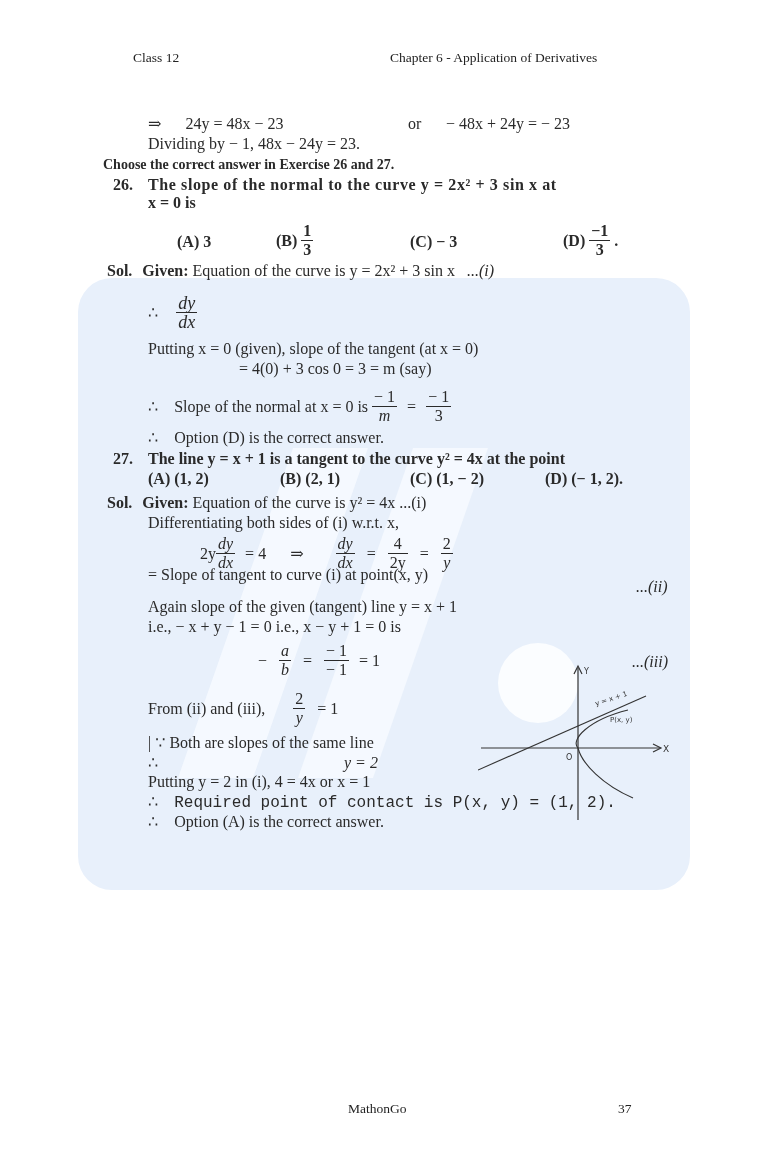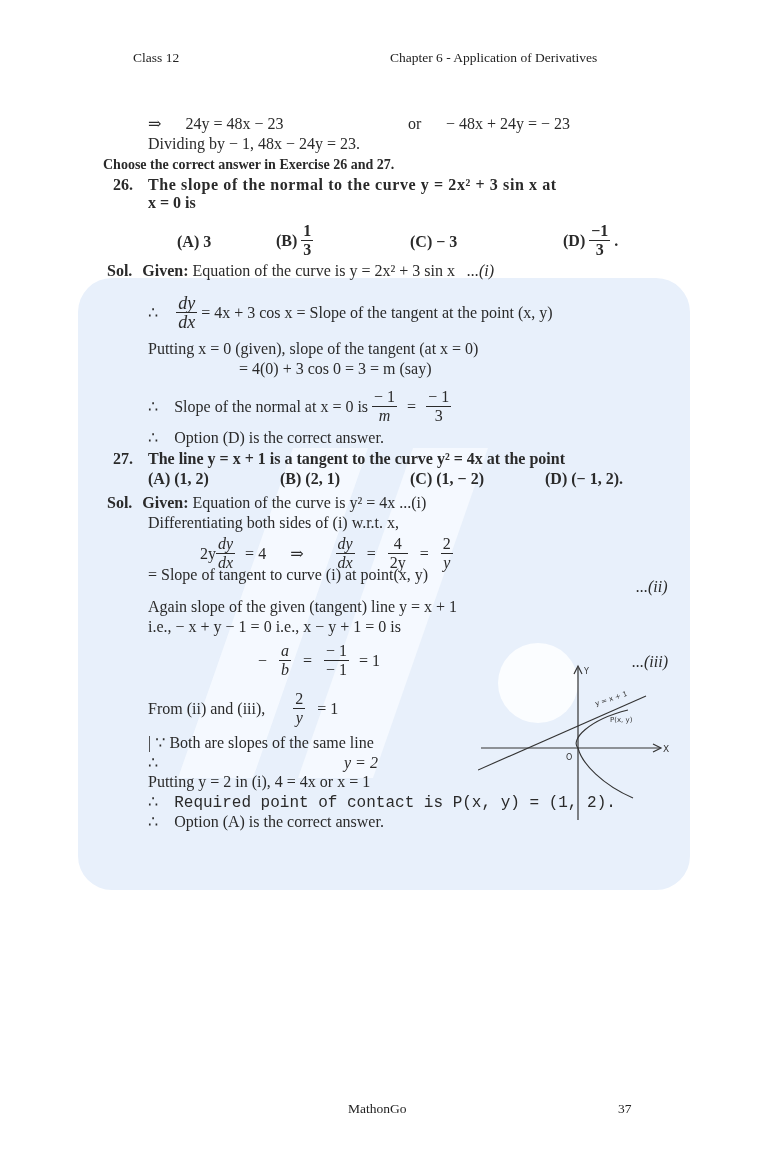--- a/index.html
+++ b/index.html
@@ -62,21 +62,20 @@
 
 <div class="ln" style="left:107px;top:262px;">
   <span class="b">Sol.</span>
   <span class="b" style="margin-left:6px;">Given:</span>
   <span>Equation of the curve is y = 2x² + 3 sin x</span>
   <span class="it" style="margin-left:8px;">...(i)</span>
 </div>
 <div class="ln" style="left:148px;top:294px;">
   <span style="vertical-align:middle;">∴</span>
   <span class="frac it" style="margin-left:14px;font-size:18px;"><span class="num">dy</span><span>dx</span></span>
-  <span style="vertical-align:middle;">= 4x + 3 cos x = Slope of the tangent at the point (x, y)</span>
 </div>
 <div class="ln" style="left:148px;top:340px;">Putting x = 0 (given), slope of the tangent (at x = 0)</div>
 <div class="ln" style="left:239px;top:360px;">= 4(0) + 3 cos 0 = 3 = m (say)</div>
 <div class="ln" style="left:148px;top:388px;">
   <span style="vertical-align:middle;">∴</span>
   <span style="vertical-align:middle;margin-left:12px;">Slope of the normal at x = 0 is</span>
   <span class="frac"><span class="num">− 1</span><span class="it">m</span></span>
   <span style="vertical-align:middle;margin:0 6px;">=</span>
   <span class="frac"><span class="num">− 1</span><span>3</span></span>
 </div>

